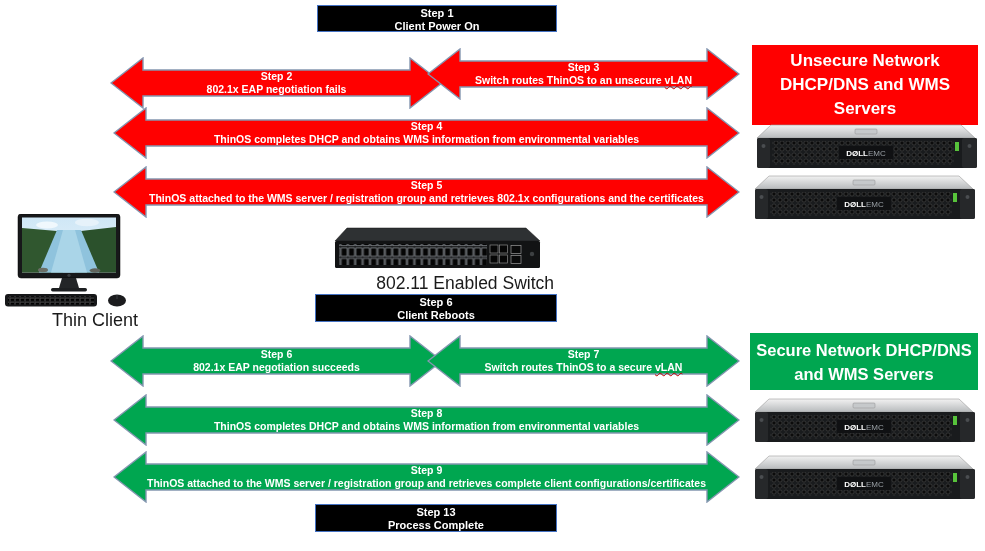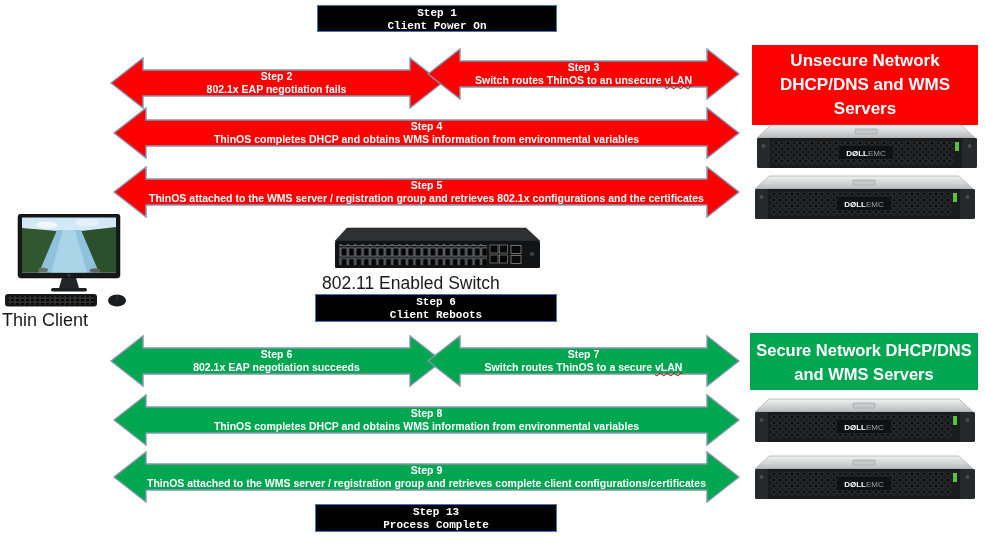--- a/index.html
+++ b/index.html
@@ -3,21 +3,21 @@
 <meta charset="utf-8">
 <style>
   * { margin:0; padding:0; box-sizing:border-box; }
   body { background:#ffffff; font-family:"Liberation Sans", sans-serif; }
   .canvas { position:relative; width:985px; height:551px; background:#ffffff; overflow:hidden; }
 
   
   .stepbox {
     position:absolute; background:#000000; border:1px solid #4472C4;
     color:#ffffff; text-align:center; font-size:11px; line-height:12.5px;
-    font-weight:600; padding-top:1px;font-family:Liberation Mono, monospace;
+    font-weight:600; padding-top:1px;
   }
 
   
   .arrow { position:absolute; }
   .arrow svg { position:absolute; left:0; top:0; }
   .arrow .arrow-text {
     position:absolute; left:0; top:0; width:100%; height:100%;
     display:flex; flex-direction:column; justify-content:center; align-items:center;
     color:#ffffff; font-size:10.5px; line-height:13px; font-weight:600; text-align:center;
   }
@@ -28,21 +28,21 @@
   
   .netbox {
     position:absolute; color:#ffffff; text-align:center; font-weight:600;
     display:flex; flex-direction:column; justify-content:center;
   }
   .netbox.red   { background:#FF0000; font-size:17px; line-height:24px; }
   .netbox.green { background:#00A650; font-size:16.5px; line-height:24px; }
 
   .device { position:absolute; }
   .device-label {
-    position:absolute; color:#1a1a1a; text-align:left; font-weight:400;
+    position:absolute; color:#1a1a1a; text-align:right; font-weight:400;
   }
   .label-switch { font-size:17.5px; }
   .label-client { font-size:18px; }
 </style>
 </head>
 <body>
 
 <div class="canvas">
 
   <svg width="0" height="0" style="position:absolute" aria-hidden="true">

